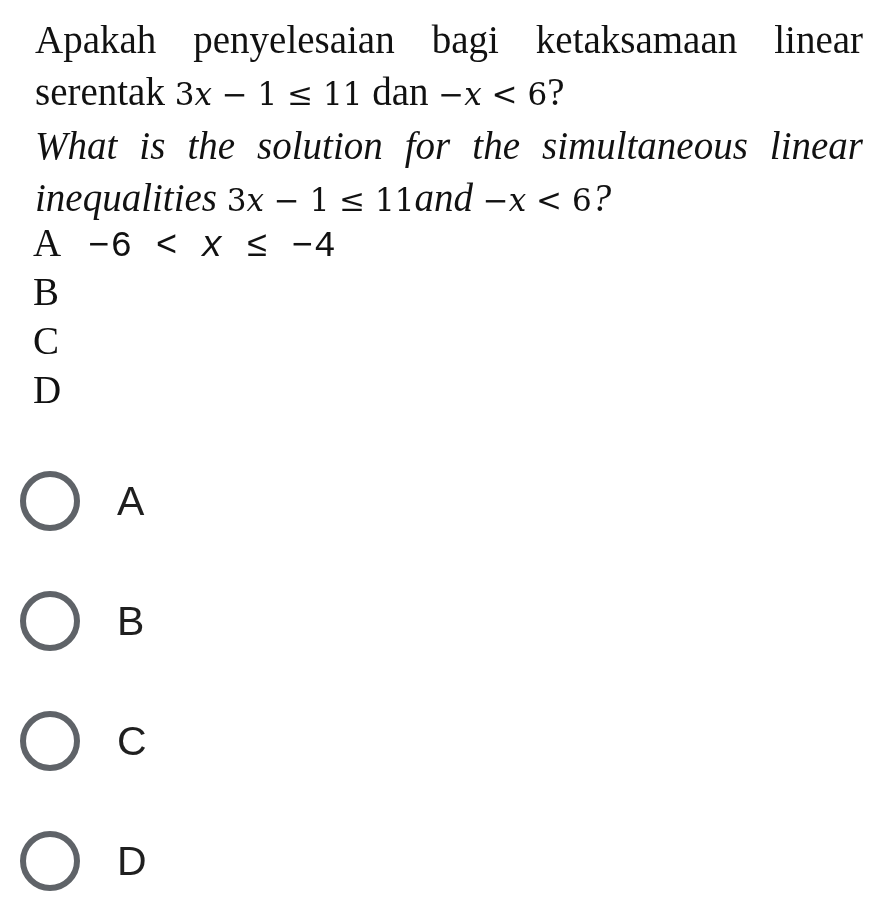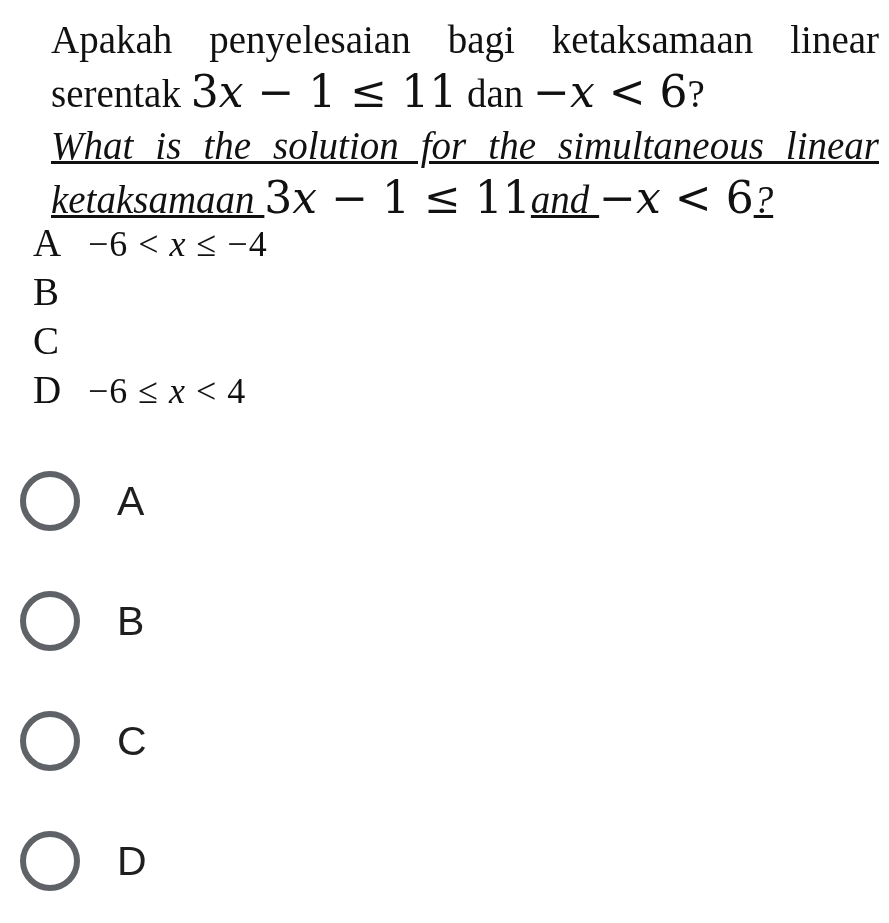--- a/index.html
+++ b/index.html
@@ -9,62 +9,62 @@
     }
     body {
       width: 889px;
       height: 923px;
       position: relative;
       overflow: hidden;
       color: #111111;
     }
     .question {
       position: absolute;
-      left: 51px;
+      left: 35px;
       top: 14px;
       width: 828px;
       font-family: "Liberation Serif", serif;
       font-size: 39px;
       line-height: 52px;
       color: #111111;
     }
     .q-line {
       display: block;
       white-space: nowrap;
     }
     .justify {
       text-align: justify;
       text-align-last: justify;
       white-space: normal;
     }
-    .italic { font-style: italic; text-decoration: underline; }
+    .italic { font-style: italic; }
     .math {
       font-family: "DejaVu Serif", serif;
-      font-size: 44px;
+      font-size: 31px;
     }
     .math .var { font-style: italic; }
     .options {
       position: absolute;
       left: 33px;
       top: 218px;
       font-family: "Liberation Serif", serif;
       font-size: 39px;
       line-height: 49px;
     }
     .option-row {
       display: flex;
       align-items: baseline;
       height: 49px;
     }
     .option-letter {
       width: 55px;
       display: inline-block;
     }
     .option-expr {
-      font-family: Liberation Serif, serif;
+      font-family: Liberation Mono, monospace;
       font-size: 36px;
       letter-spacing: 1px;
     }
     .radio-group {
       position: absolute;
       left: 0;
       top: 0;
       width: 889px;
     }
     .radio-row {
@@ -91,37 +91,36 @@
       line-height: 60px;
     }
   </style>
 </head>
 <body>
 
 <div class="question">
   <span class="q-line justify">Apakah penyelesaian bagi ketaksamaan linear</span>
   <span class="q-line"><span>serentak </span><span class="math"><span>3</span><span class="var">x</span><span> − 1 ≤ 11</span></span><span> dan </span><span class="math"><span>−</span><span class="var">x</span><span> &lt; 6</span></span><span>?</span></span>
   <span class="q-line justify italic">What is the solution for the simultaneous linear</span>
-  <span class="q-line"><span class="italic">ketaksamaan </span><span class="math"><span>3</span><span class="var">x</span><span> − 1 ≤ 11</span></span><span class="italic">and </span><span class="math"><span>−</span><span class="var">x</span><span> &lt; 6</span></span><span class="italic">?</span></span>
+  <span class="q-line"><span class="italic">inequalities </span><span class="math"><span>3</span><span class="var">x</span><span> − 1 ≤ 11</span></span><span class="italic">and </span><span class="math"><span>−</span><span class="var">x</span><span> &lt; 6</span></span><span class="italic">?</span></span>
 </div>
 
 <div class="options">
   <div class="option-row">
     <span class="option-letter">A</span>
     <span class="option-expr"><span>−6 &lt; </span><span style="font-style:italic">x</span><span> ≤ −4</span></span>
   </div>
   <div class="option-row">
     <span class="option-letter">B</span>
   </div>
   <div class="option-row">
     <span class="option-letter">C</span>
   </div>
   <div class="option-row">
     <span class="option-letter">D</span>
-    <span class="option-expr"><span>−6 ≤ </span><span style="font-style:italic">x</span><span> &lt; 4</span></span>
   </div>
 </div>
 
 <div class="radio-group">
   <div class="radio-row" style="top:471px;">
     <span class="radio-circle"></span>
     <span class="radio-label">A</span>
   </div>
   <div class="radio-row" style="top:591px;">
     <span class="radio-circle"></span>

